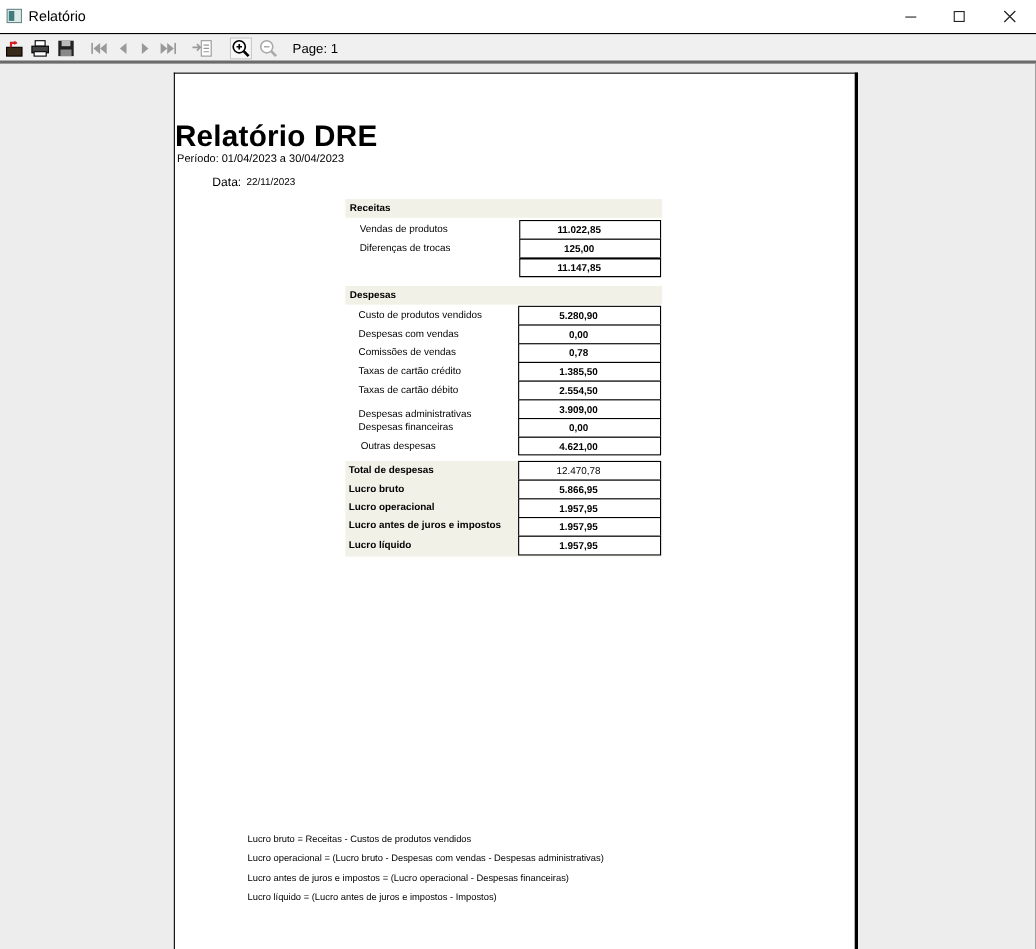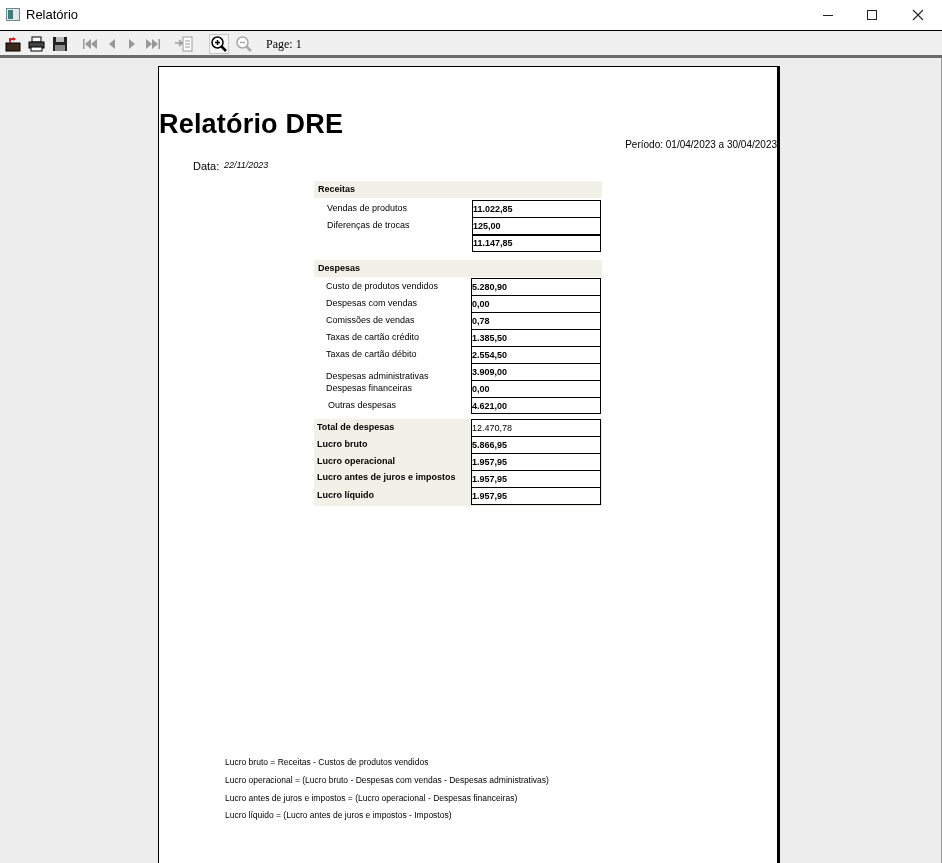--- a/index.html
+++ b/index.html
@@ -9,39 +9,39 @@
   .app-icon { position: absolute; left: 6px; top: 8px; width: 14px; height: 13px; border: 1px solid #6a8a8a; background: #dfe9e9; }
   .app-icon::before { content: ""; position: absolute; left: 1px; top: 1px; width: 5px; height: 9px; background: #3f7d7d; }
   .title-text { position: absolute; left: 26px; top: 7px; font-size: 13px; color: #000; }
   .win-btn { position: absolute; top: 0; width: 46px; height: 30px; display: flex; align-items: center; justify-content: center; color: #222; }
   .win-min { left: 805px; }
   .win-max { left: 849px; }
   .win-close { left: 895px; }
   .min-glyph { width: 10px; height: 1px; background: #222; }
   .max-glyph { width: 10px; height: 10px; border: 1px solid #222; }
 
-  .toolbar { position: absolute; left: 0; top: 30px; width: 942px; height: 28px; background: #f0f0f0; border-top: 1px solid #000; border-bottom: 3px solid #6b6b6b; font-family: Liberation Serif, serif; }
+  .toolbar { position: absolute; left: 0; top: 30px; width: 942px; height: 28px; background: #f0f0f0; border-top: 1px solid #000; border-bottom: 3px solid #6b6b6b; }
   .tb-btn { position: absolute; top: 3px; width: 20px; height: 20px; display: flex; align-items: center; justify-content: center; }
   .tb-btn svg { display: block; }
   .page-label { position: absolute; left: 266px; top: 6px; font-size: 12px; color: #000; }
 
   .viewport { position: absolute; left: 0; top: 58px; width: 942px; height: 805px; background: #ededed; border-right: 1px solid #9a9a9a; }
   .paper { position: absolute; left: 158px; top: 8px; width: 622px; height: 800px; background: #fff; border-left: 1px solid #000; border-top: 1px solid #000; border-right: 3px solid #000; }
 
   .report-title { position: absolute; left: 0; width: 100%; top: 42px; text-align: left; font-size: 27px; font-weight: bold; color: #000; letter-spacing: 0.2px; }
-  .report-period { position: absolute; left: 0; width: 100%; top: 72px; text-align: right; font-size: 10px; color: #000; padding-left: 2px; }
+  .report-period { position: absolute; left: 0; width: 100%; top: 72px; text-align: left; font-size: 10px; color: #000; padding-left: 2px; }
   .report-date-label { position: absolute; left: 34px; top: 93px; font-size: 11px; color: #000; }
-  .report-date-value { position: absolute; left: 65px; top: 93px; font-size: 9px; color: #000; font-style: italic; }
+  .report-date-value { position: absolute; left: 65px; top: 93px; font-size: 9px; color: #000; }
 
   .band { position: absolute; left: 155px; width: 288px; background: #f2f1e8; }
   .band-label { position: absolute; left: 4px; font-size: 9px; font-weight: bold; color: #000; }
   .row-label { position: absolute; font-size: 9px; color: #000; }
   .row-label.indent { left: 168px; }
   .row-label.bold { left: 158px; font-weight: bold; }
-  .val-box { position: absolute; left: 313px; width: 129px; border: 1px solid #000; background: #fff; font-size: 9px; text-align: left; padding-right: 20px; color: #000; }
+  .val-box { position: absolute; left: 313px; width: 129px; border: 1px solid #000; background: #fff; font-size: 9px; text-align: center; padding-right: 20px; color: #000; }
   .val-box.bold { font-weight: bold; }
   .val-box.thicktop { border-top: 2px solid #000; }
 
   .formula { position: absolute; left: 66px; font-size: 8.5px; color: #000; }
 </style>
 </head>
 <body>
 
 <div class="window">
 

